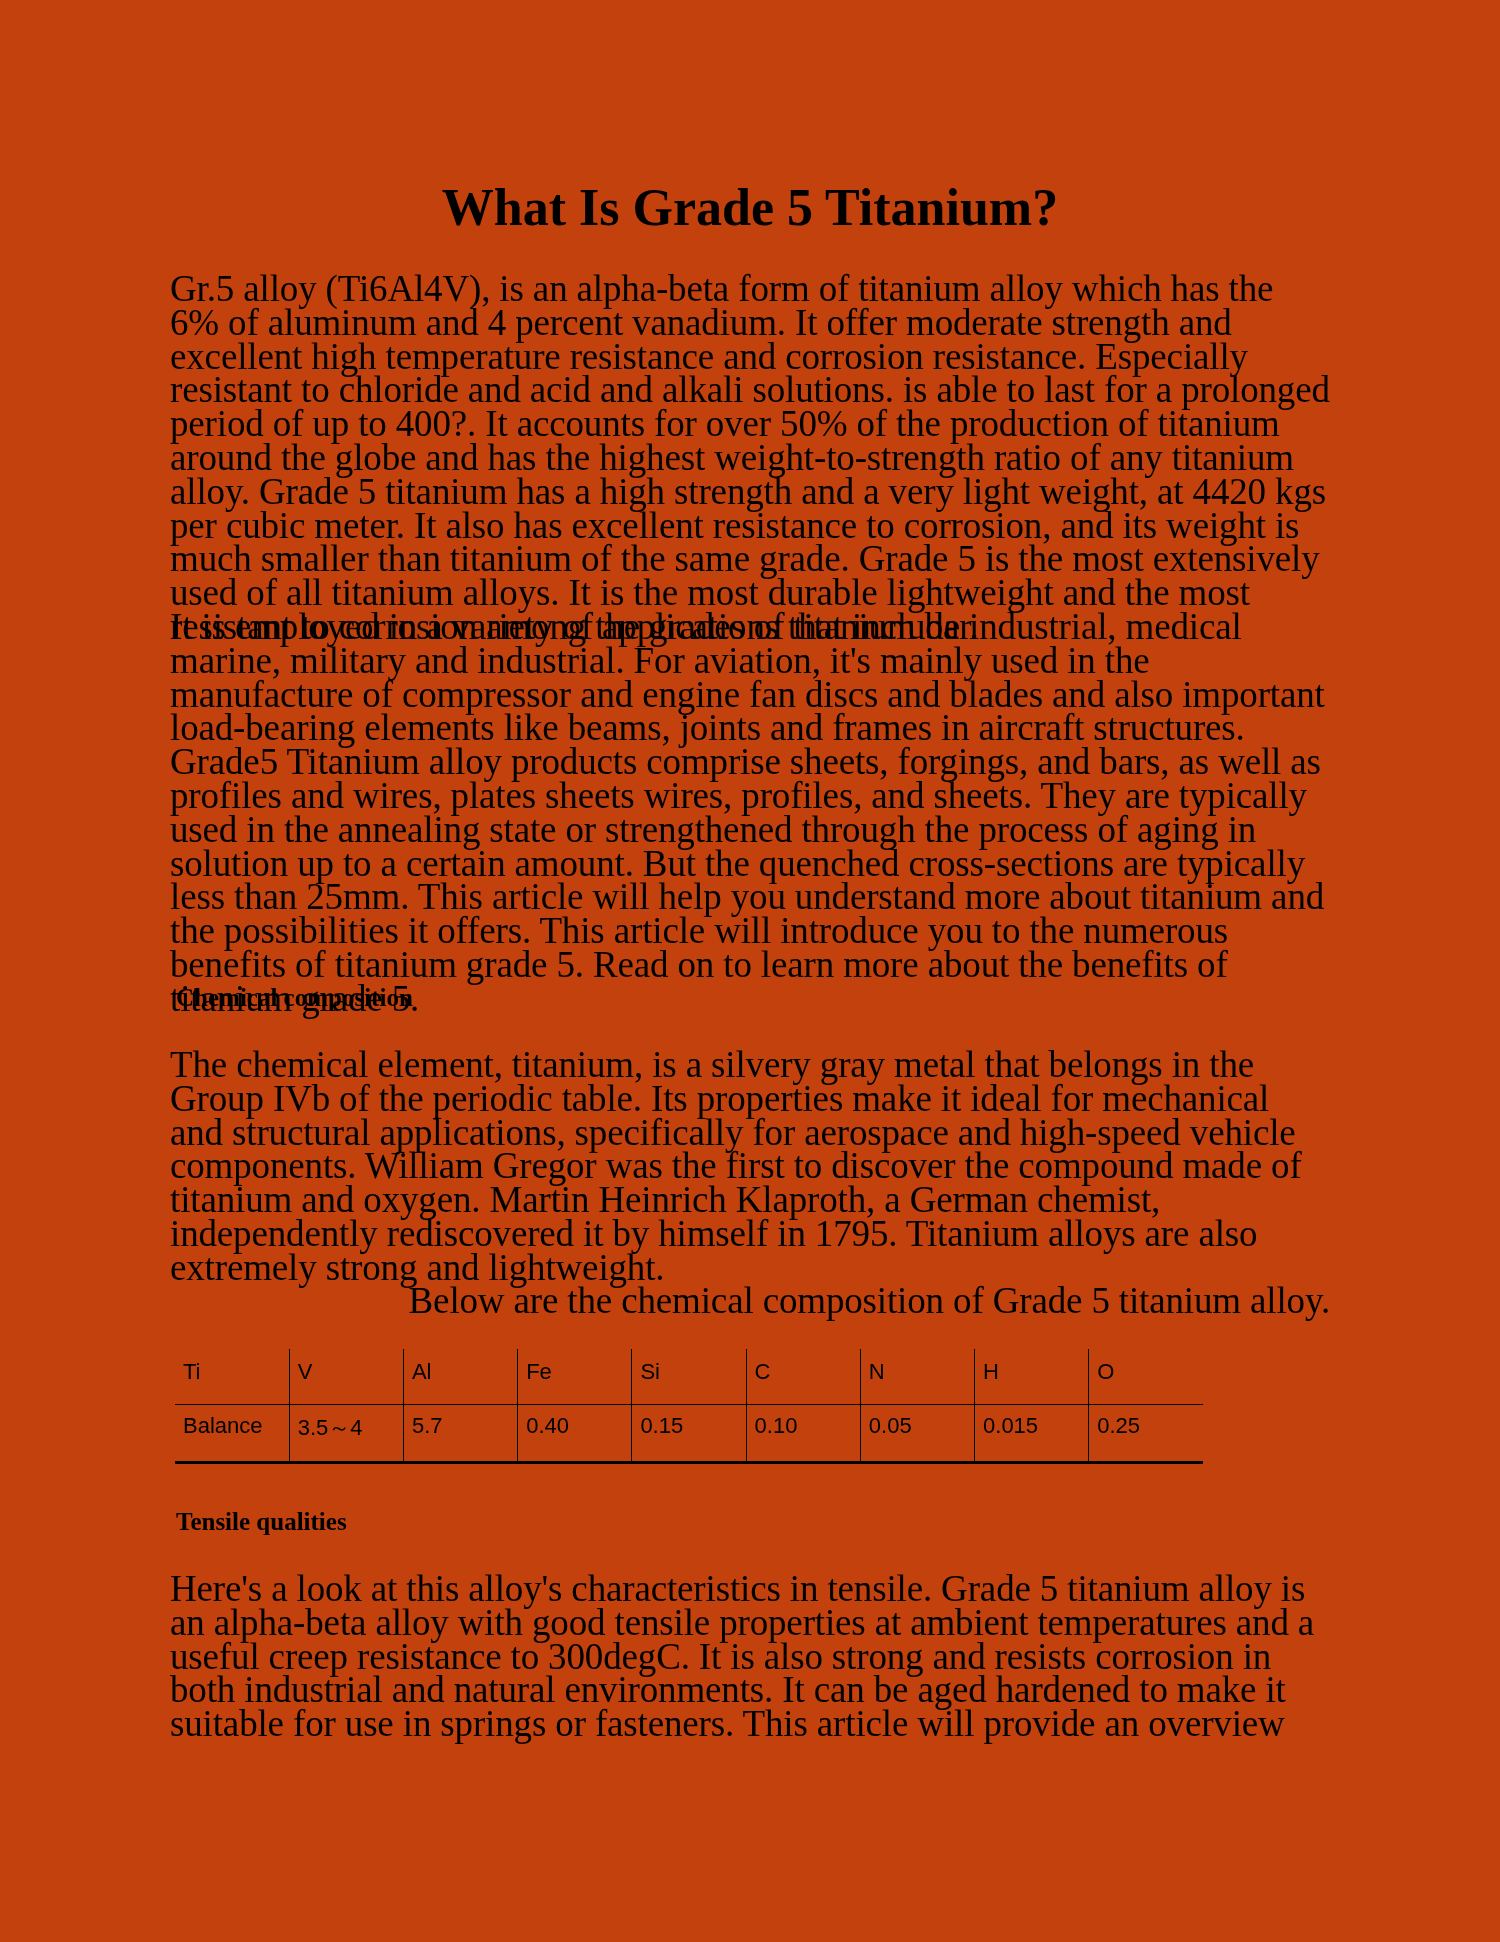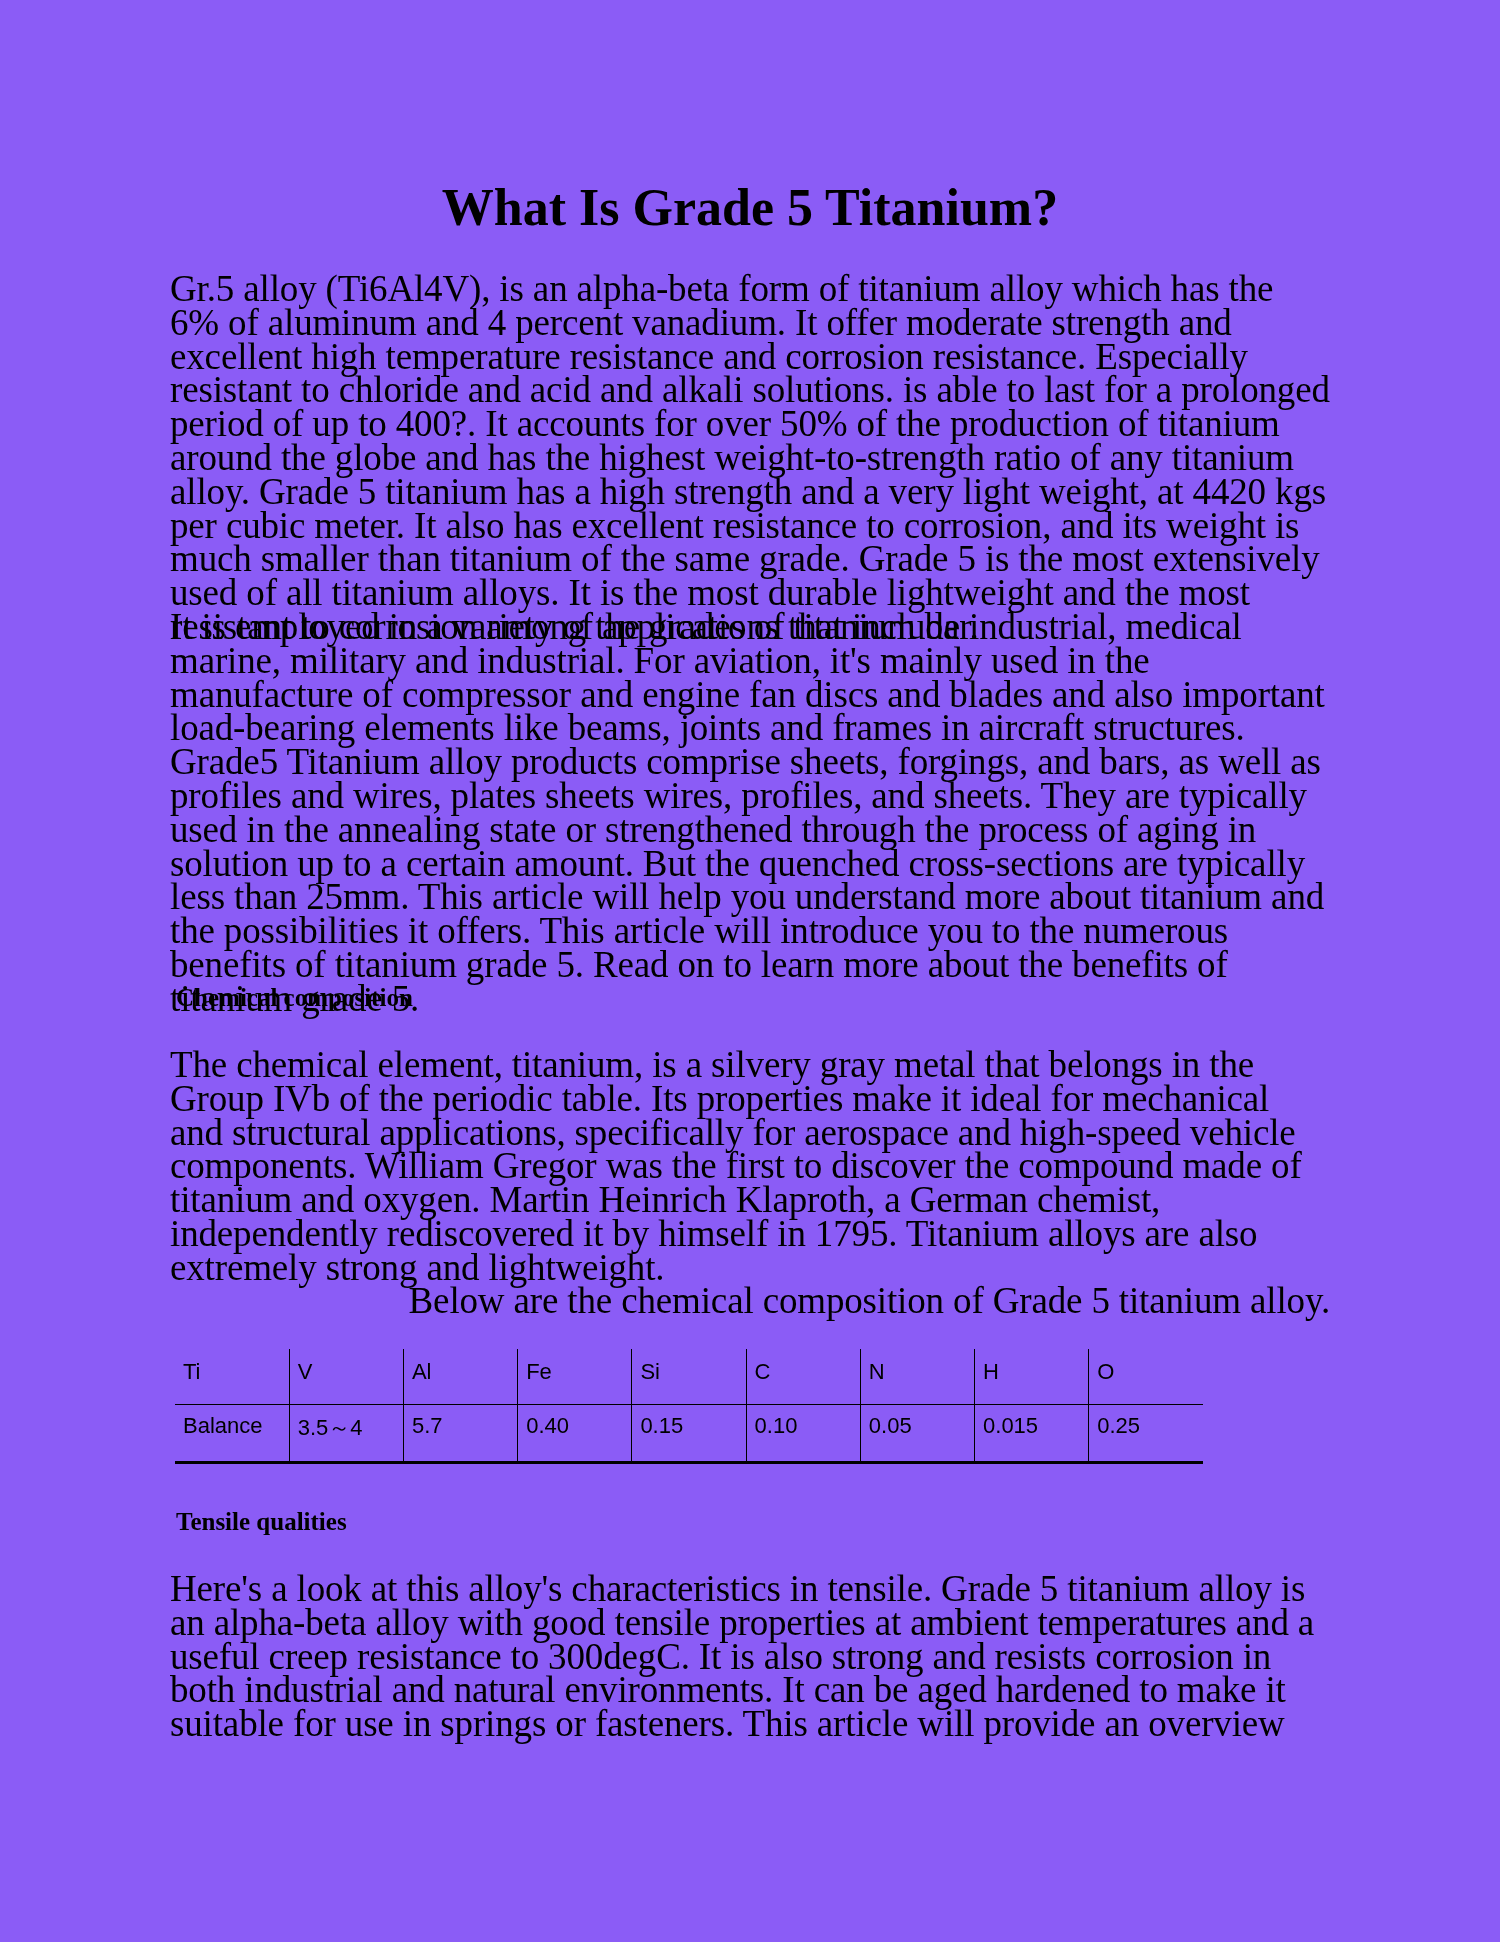--- a/index.html
+++ b/index.html
@@ -12,21 +12,21 @@
       height: 1942px;
       position: relative;
       overflow: hidden;
       color: #000000;
       font-family: "Liberation Serif", "DejaVu Serif", serif;
     }
     .page {
       position: absolute;
       left: 0; top: 0;
       width: 1500px; height: 1942px;
-      background: #8b5cf6;
+      background: #c2410c;
     }
     .title {
       position: absolute;
       left: 0; width: 1500px;
       top: 178px;
       margin: 0;
       text-align: center;
       font-weight: bold;
       font-size: 52px;
       line-height: 60px;

